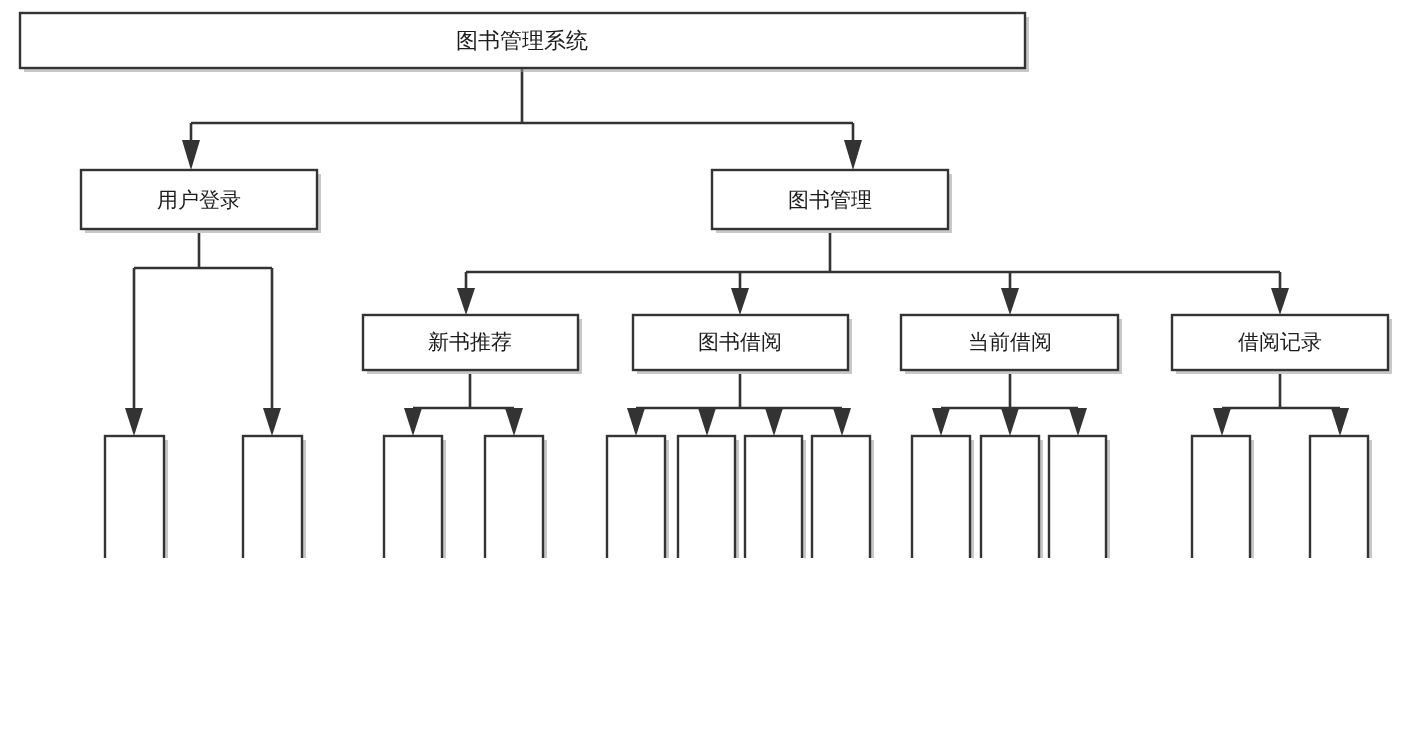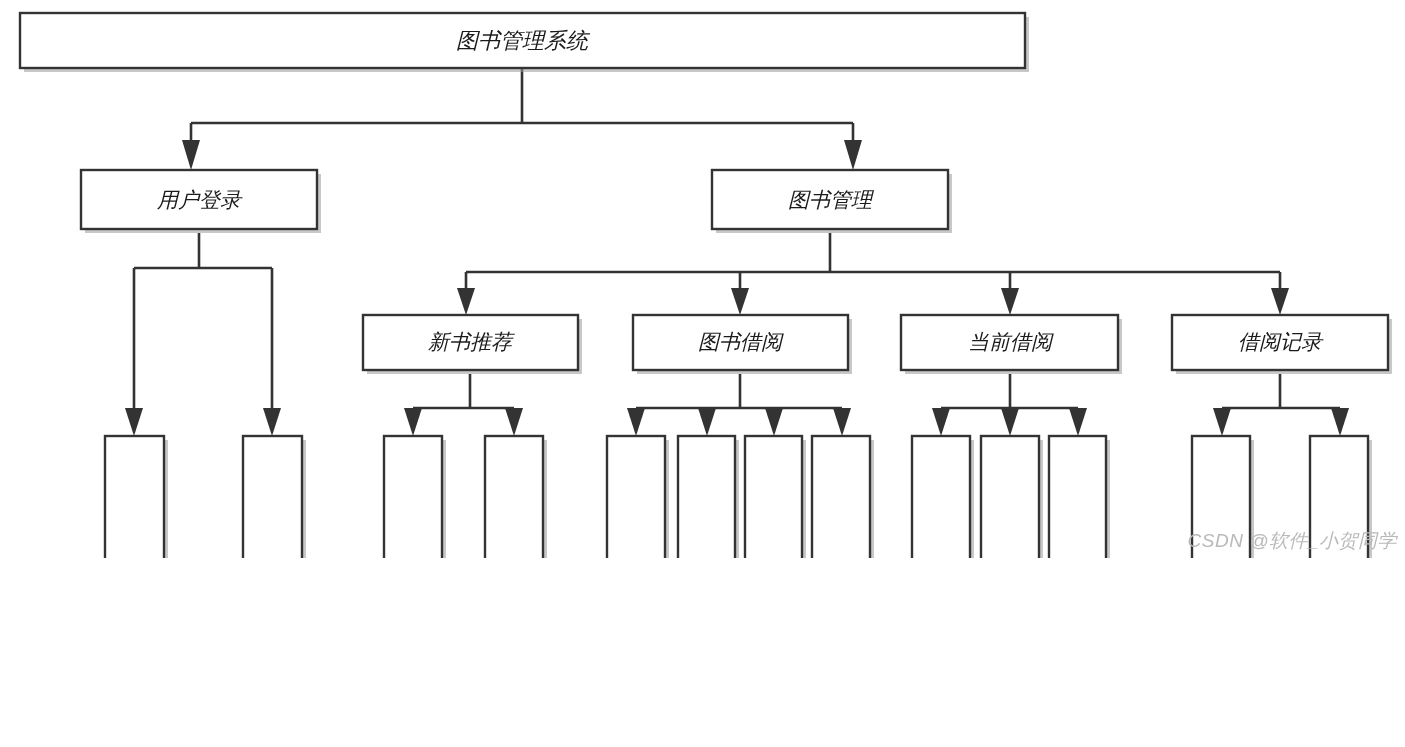--- a/index.html
+++ b/index.html
@@ -9,21 +9,20 @@
   }
   body {
     font-family: "Liberation Sans", "DejaVu Sans", sans-serif;
   }
   #stage {
     position: relative;
     width: 1405px;
     height: 558px;
     background: #ffffff;
     overflow: hidden;
-    font-style: italic;
   }
   #diagram-svg {
     position: absolute;
     left: 0;
     top: 0;
     width: 1405px;
     height: 747px;
   }
   .node-box {
     fill: #ffffff;
@@ -271,15 +270,14 @@
   <div class="vlabel" style="left:912px; top:436px; width:58px; height:292px;">查询图书</div>
 
   <div class="vlabel" style="left:981px; top:436px; width:58px; height:292px;">归还图书</div>
 
   <div class="vlabel" style="left:1049px; top:436px; width:57px; height:299px; align-items:flex-start; padding-top:8px; box-sizing:border-box;">确认归还（管理员）</div>
 
   <div class="vlabel" style="left:1192px; top:436px; width:58px; height:292px;">新增借阅记录</div>
 
   <div class="vlabel" style="left:1310px; top:436px; width:58px; height:292px;">查询借阅记录</div>
 
-  <div id="watermark">CSDN @软件_小贺同学</div>
 
 </div>
 
 </body></html>

